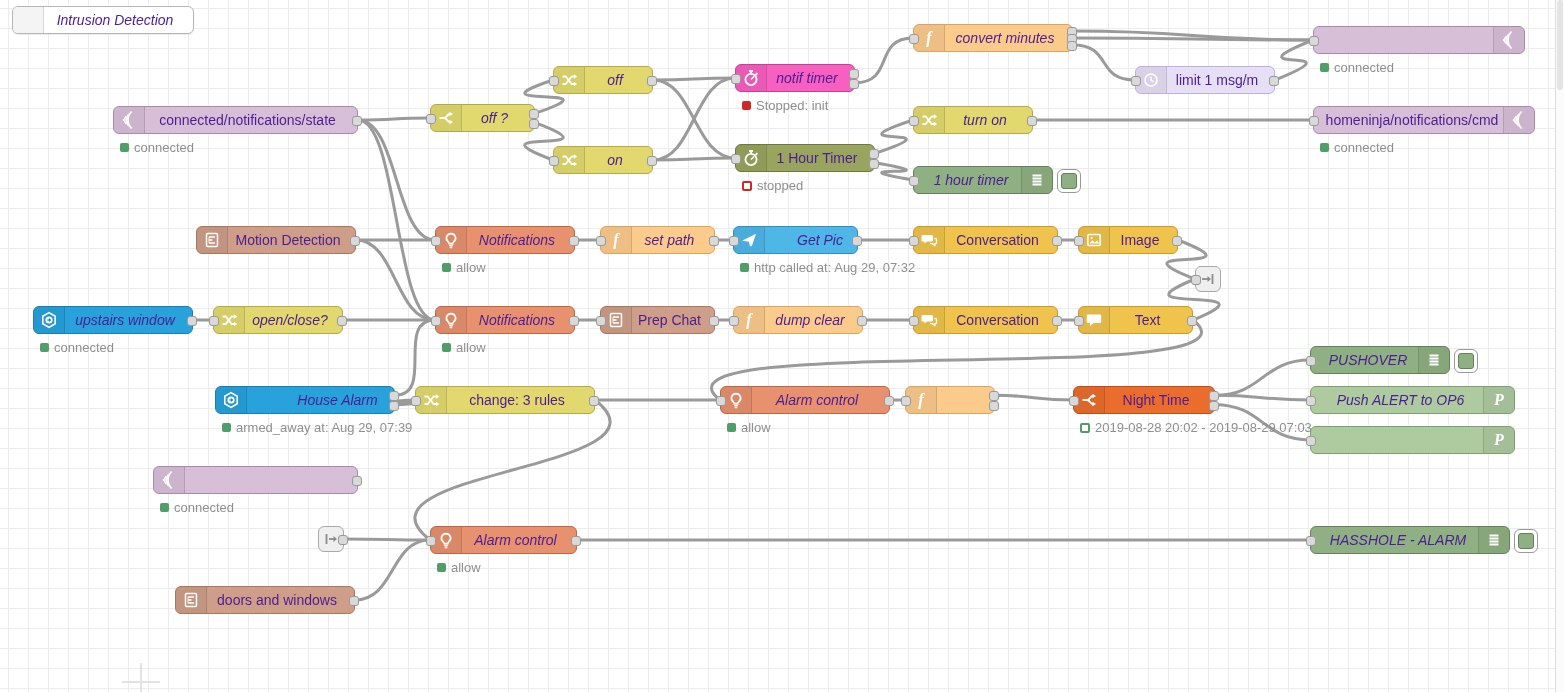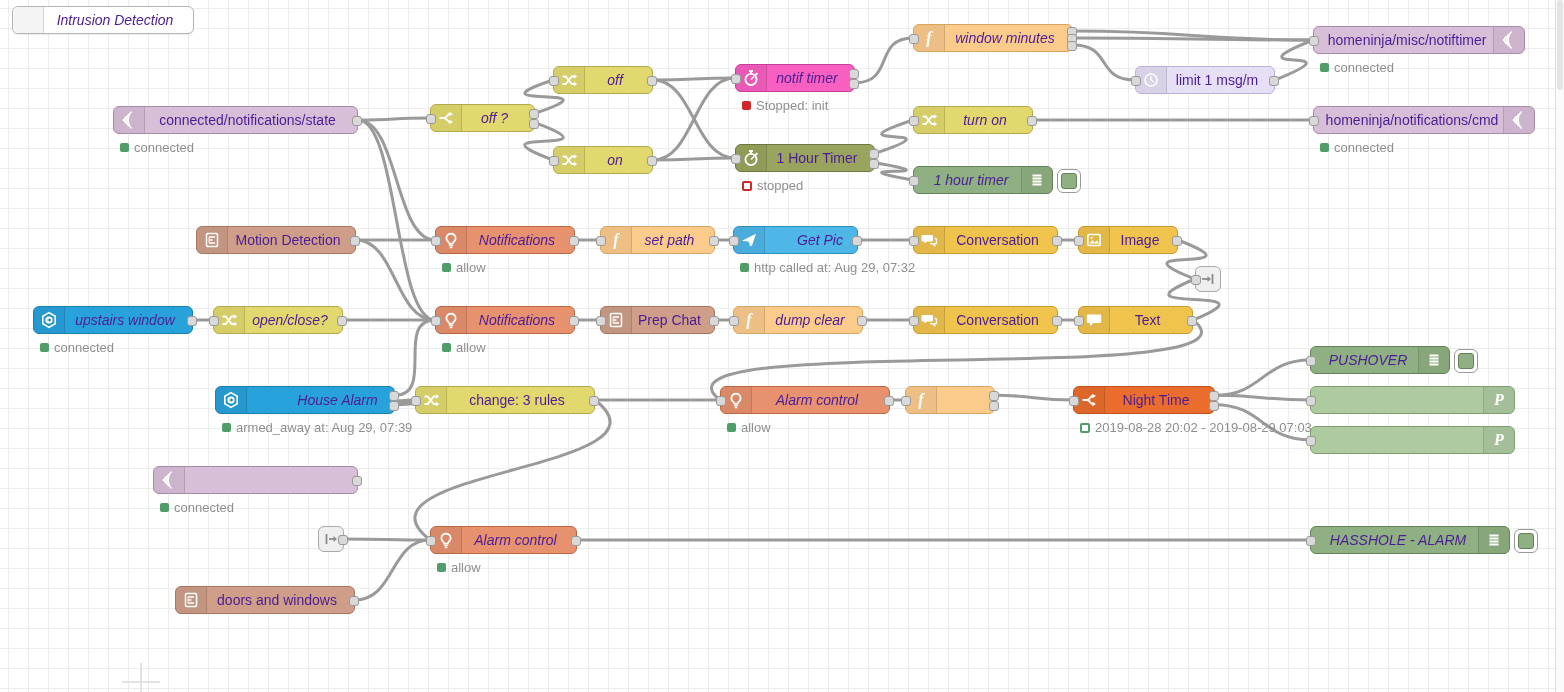--- a/index.html
+++ b/index.html
@@ -189,21 +189,21 @@
           <span class="sq" style="border:2.5px solid #CE2828;background:#fff;box-sizing:border-box;width:10px;height:10px;"></span>
           <span>stopped</span>
         </div>
       </div>
       <div class="node" style="left: 913px; top: 24px; width: 160px; height: 28px; background: rgb(251, 203, 140); border-color: rgb(217, 163, 96);">
         <div class="icbox l" style="">
           <svg width="20" height="20" viewBox="0 0 20 20">
             <text x="10" y="15" text-anchor="middle" font-family="Liberation Serif,serif" font-style="italic" font-weight="bold" font-size="16" fill="#fff">f</text>
           </svg>
         </div>
-        <div class="nr-label it" style="left:30px;right:6px;">window minutes</div>
+        <div class="nr-label it" style="left:30px;right:6px;">convert minutes</div>
         <div class="port" style="left:-5px;top:9px;"></div>
         <div class="port" style="right:-5px;top:2px;"></div>
         <div class="port" style="right:-5px;top:9px;"></div>
         <div class="port" style="right:-5px;top:16px;"></div>
       </div>
       <div class="node" style="left: 1135px; top: 66px; width: 140px; height: 28px; background: rgb(230, 223, 245); border-color: rgb(188, 176, 220);">
         <div class="icbox l" style="">
           <svg width="20" height="20" viewBox="0 0 20 20">
             <circle cx="10" cy="10" r="6" fill="none" stroke="#fff" stroke-width="1.7" opacity="0.95"></circle>
             <path d="M10 6.5V10l2.6 1.8" fill="none" stroke="#fff" stroke-width="1.5" opacity="0.95"></path>
@@ -217,21 +217,20 @@
         <div class="icbox r" style="">
           <svg width="20" height="20" viewBox="0 0 20 20">
             <g fill="none" stroke="#fff" stroke-width="1.7">
               <path d="M7 13.5a5 5 0 0 1 0-7"></path>
               <path d="M9.8 16a8.5 8.5 0 0 1 0-12"></path>
               <path d="M12.6 18.5a12 12 0 0 1 0-17"></path>
             </g>
             <circle cx="5" cy="10" r="1.3" fill="#fff"></circle>
           </svg>
         </div>
-        <div class="nr-label " style="left:6px;right:30px;">homeninja/misc/notiftimer</div>
         <div class="port" style="left:-5px;top:9px;"></div>
         <div class="status" style="left:6px;top:33px;">
           <span class="sq" style="background:#4F9D68;"></span>
           <span>connected</span>
         </div>
       </div>
       <div class="node" style="left: 913px; top: 106px; width: 120px; height: 28px; background: rgb(226, 217, 110); border-color: rgb(179, 169, 76);">
         <div class="icbox l" style="">
           <svg width="20" height="20" viewBox="0 0 20 20">
             <g fill="none" stroke="#fff" stroke-width="1.8">
@@ -536,20 +535,21 @@
         <div class="nbtn" style="left:143px;top:2px;">
           <div style="background:#8FB082;border:1px solid #64825A;box-sizing:border-box;"></div>
         </div>
       </div>
       <div class="node" style="left: 1310px; top: 386px; width: 205px; height: 28px; background: rgb(174, 203, 160); border-color: rgb(126, 159, 114);">
         <div class="icbox r" style="">
           <svg width="20" height="20" viewBox="0 0 20 20">
             <text x="10" y="15" text-anchor="middle" font-family="Liberation Serif,serif" font-style="italic" font-weight="bold" font-size="16" fill="#fff">P</text>
           </svg>
         </div>
+        <div class="nr-label it" style="left:6px;right:30px;">Push ALERT to OP6</div>
         <div class="port" style="left:-5px;top:9px;"></div>
       </div>
       <div class="node" style="left: 1310px; top: 426px; width: 205px; height: 28px; background: rgb(174, 203, 160); border-color: rgb(126, 159, 114);">
         <div class="icbox r" style="">
           <svg width="20" height="20" viewBox="0 0 20 20">
             <text x="10" y="15" text-anchor="middle" font-family="Liberation Serif,serif" font-style="italic" font-weight="bold" font-size="16" fill="#fff">P</text>
           </svg>
         </div>
         <div class="port" style="left:-5px;top:9px;"></div>
       </div>

